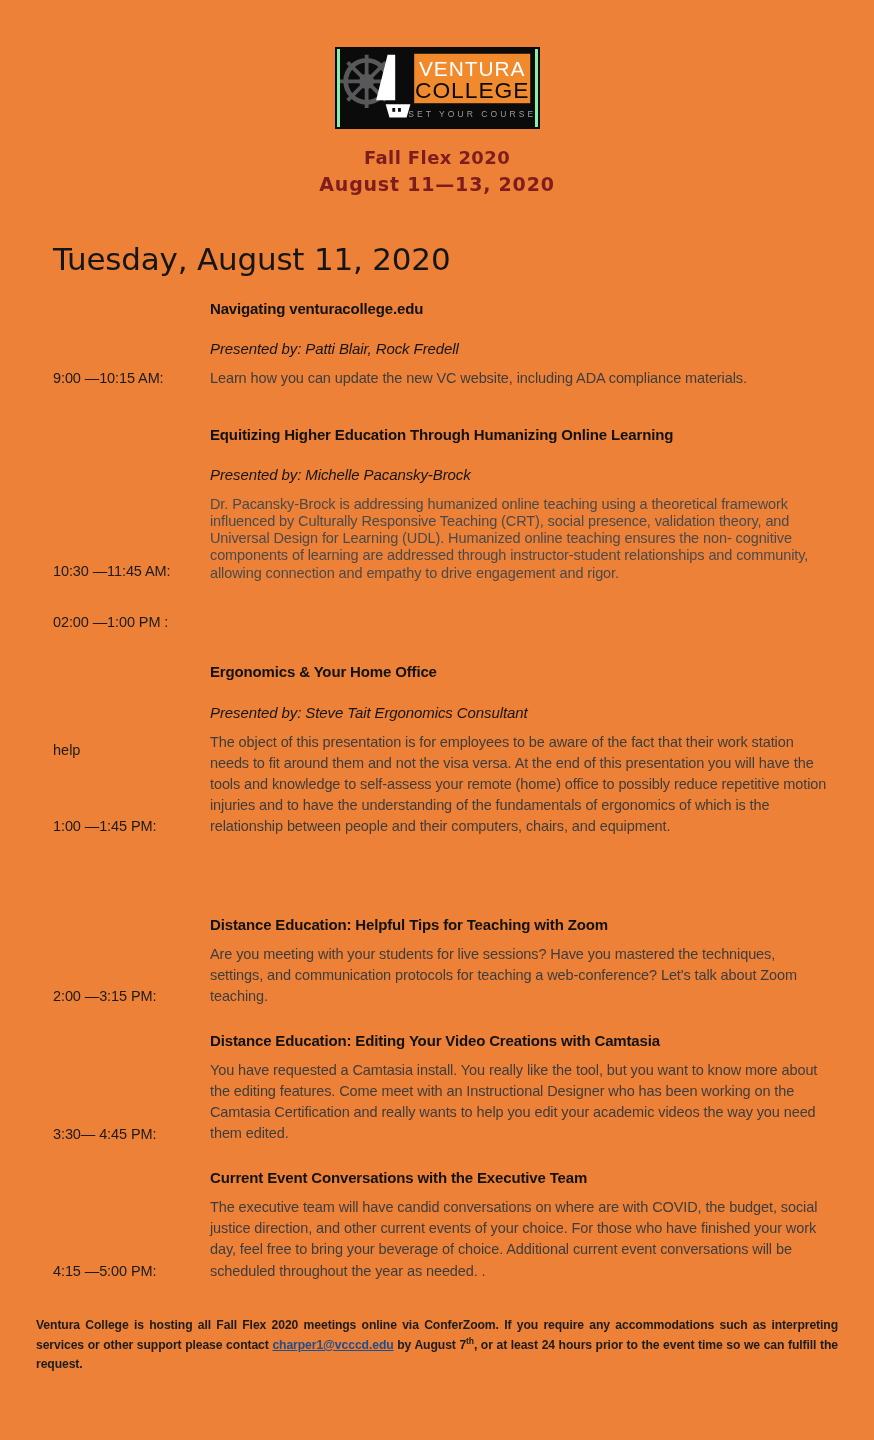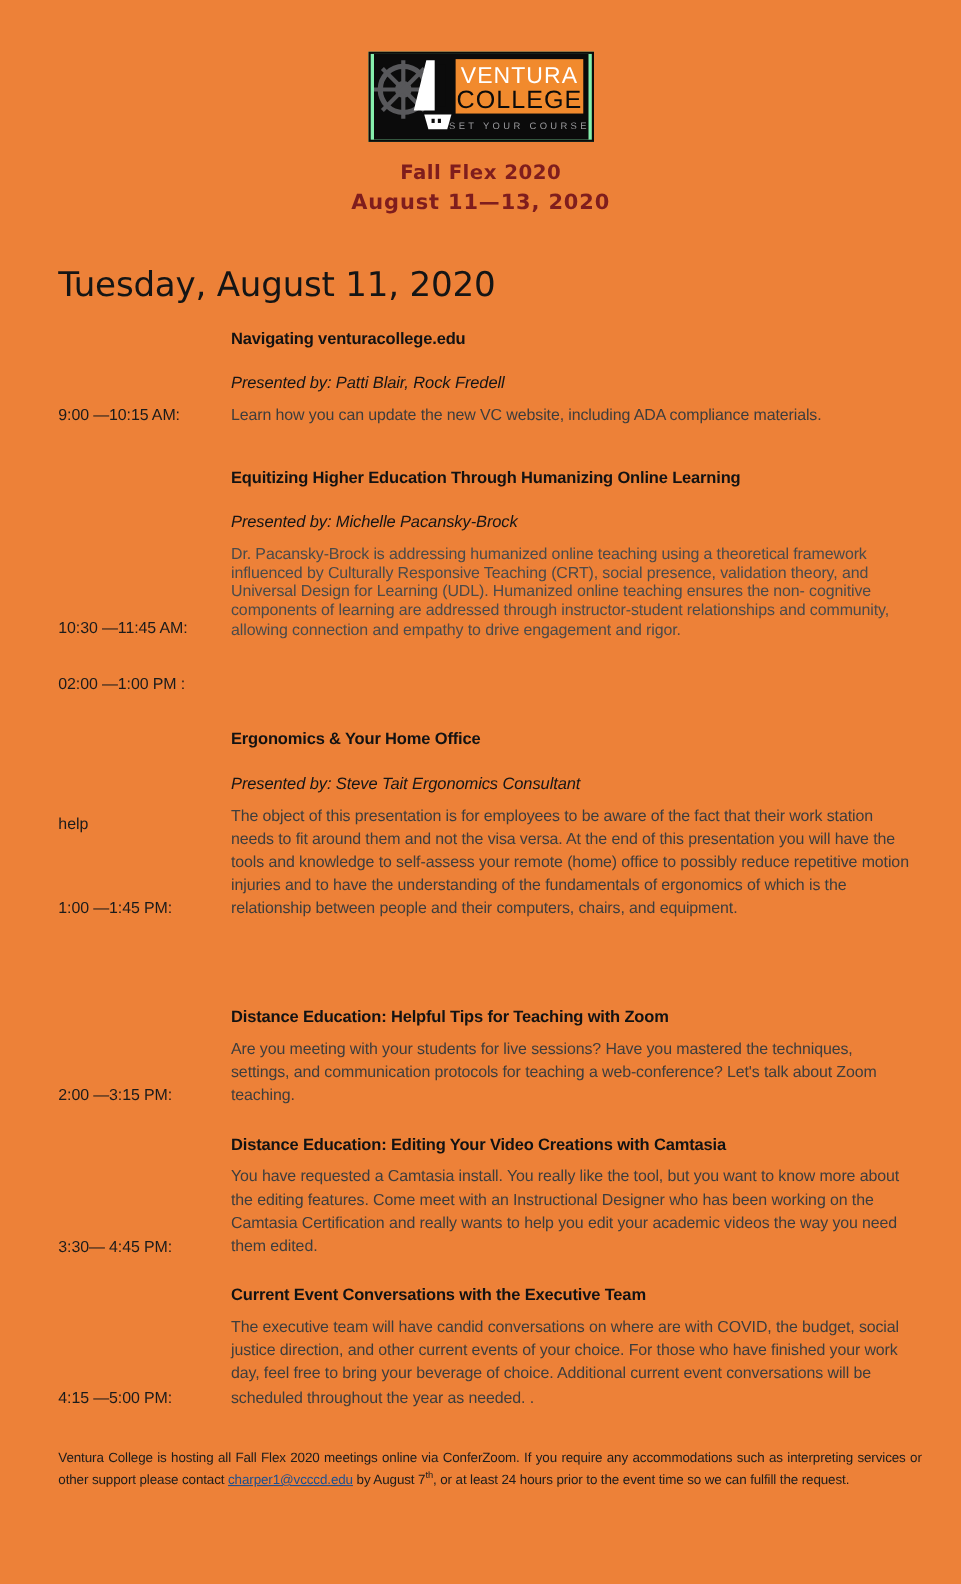--- a/index.html
+++ b/index.html
@@ -153,28 +153,29 @@
 
   
   .gap-lg { height:36px; }
   .gap-md { height:30px; }
   .gap-sm { height:24px; }
   .gap-xl { height:54px; }
 
   
   .footer {
     position:absolute;
-    left:53px;
+    left:36px;
     right:36px;
     top:1316px;
     font-size:12.2px;
     color:#1c1c1c;
     line-height:1.55;
     letter-spacing:-0.1px;
     text-align:justify;
+    font-weight:bold;
   }
   .footer a {
     color:#1d4f8f;
     text-decoration:underline;
   }
   .footer sup { font-size:8.5px; vertical-align:super; }
 </style>
 </head>
 <body>
 

